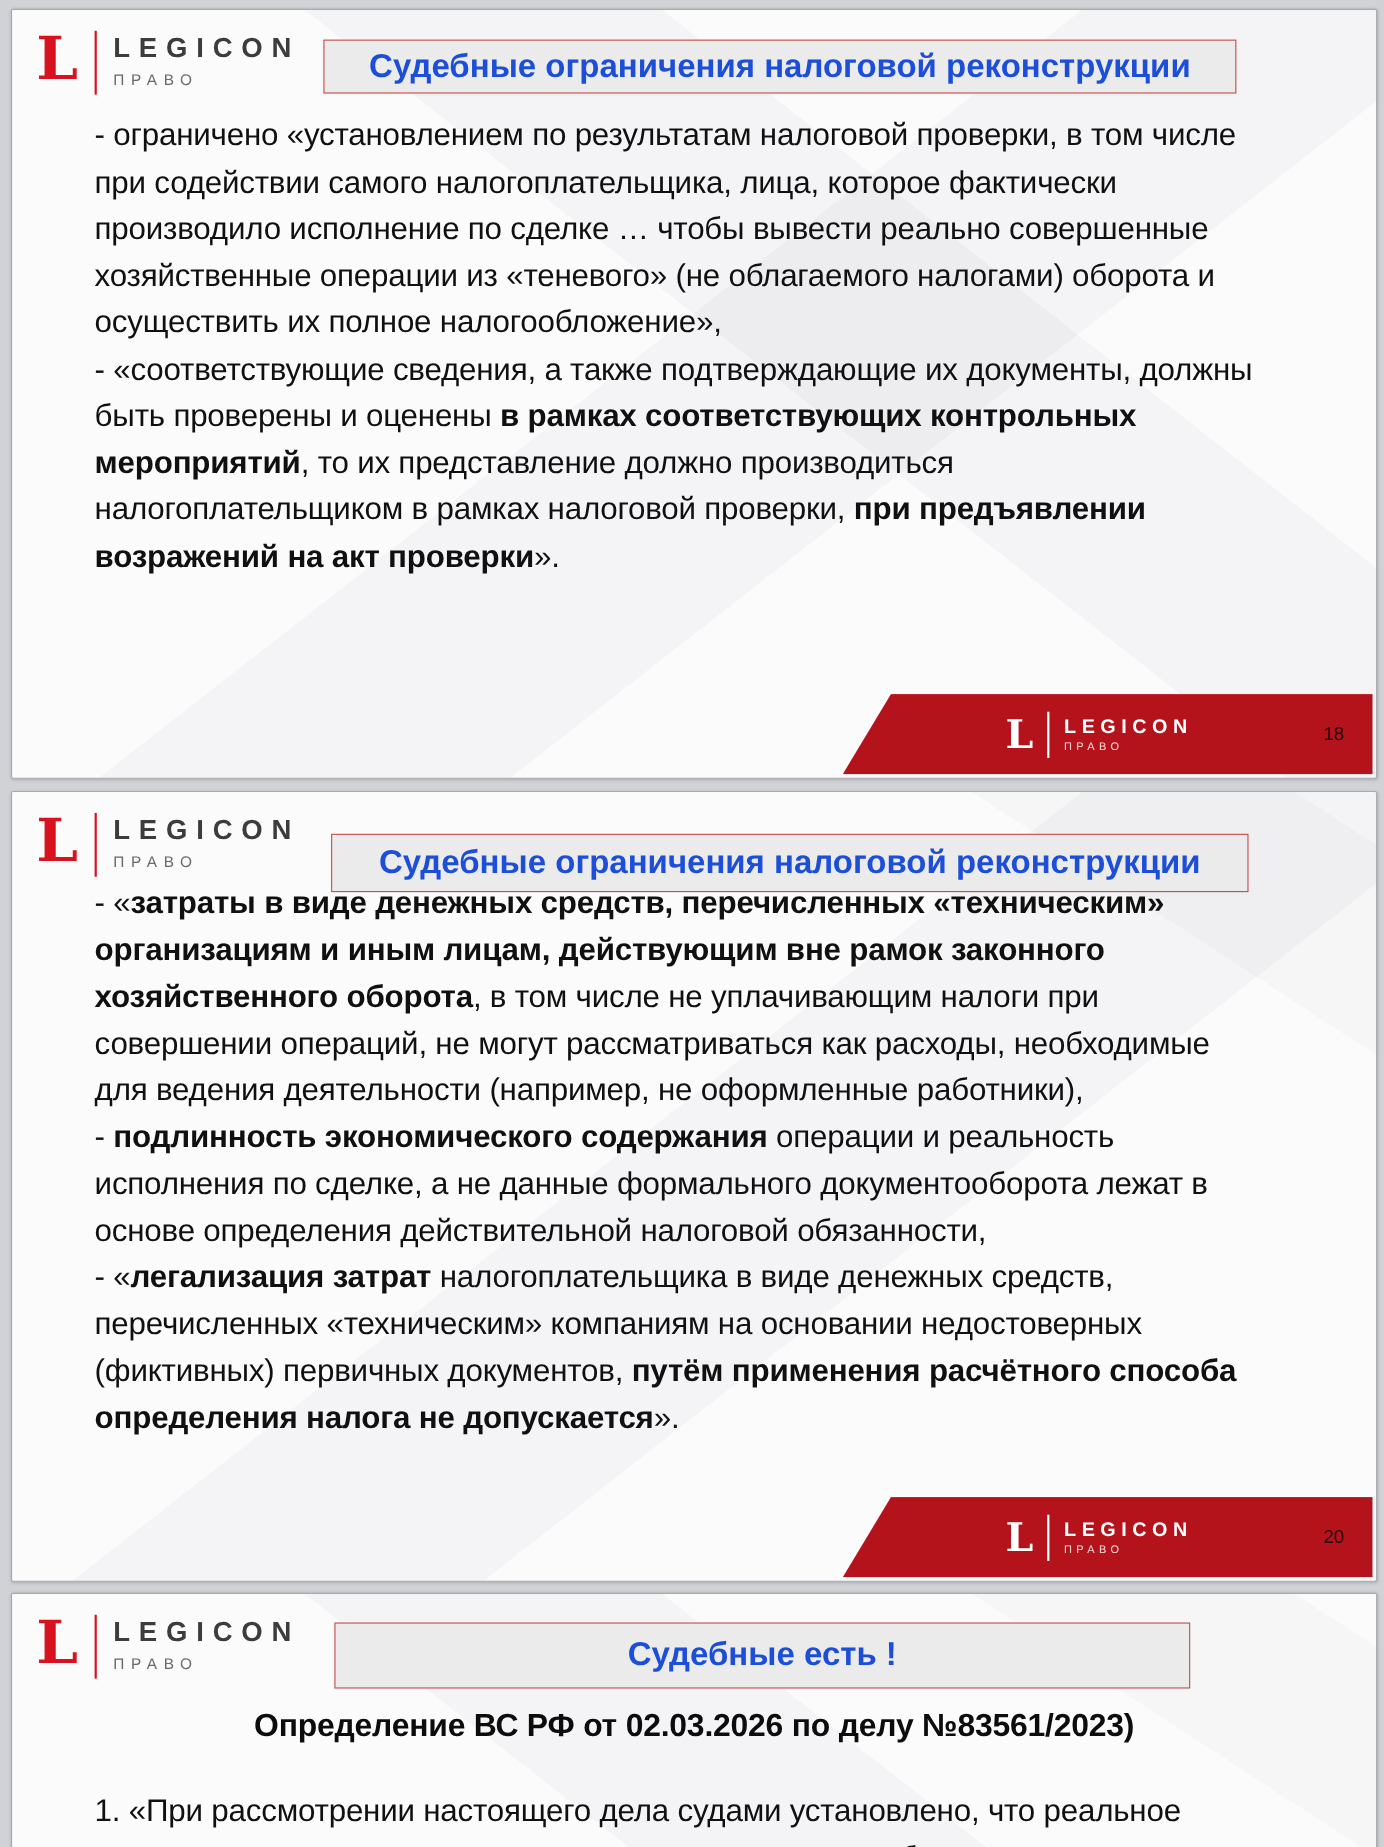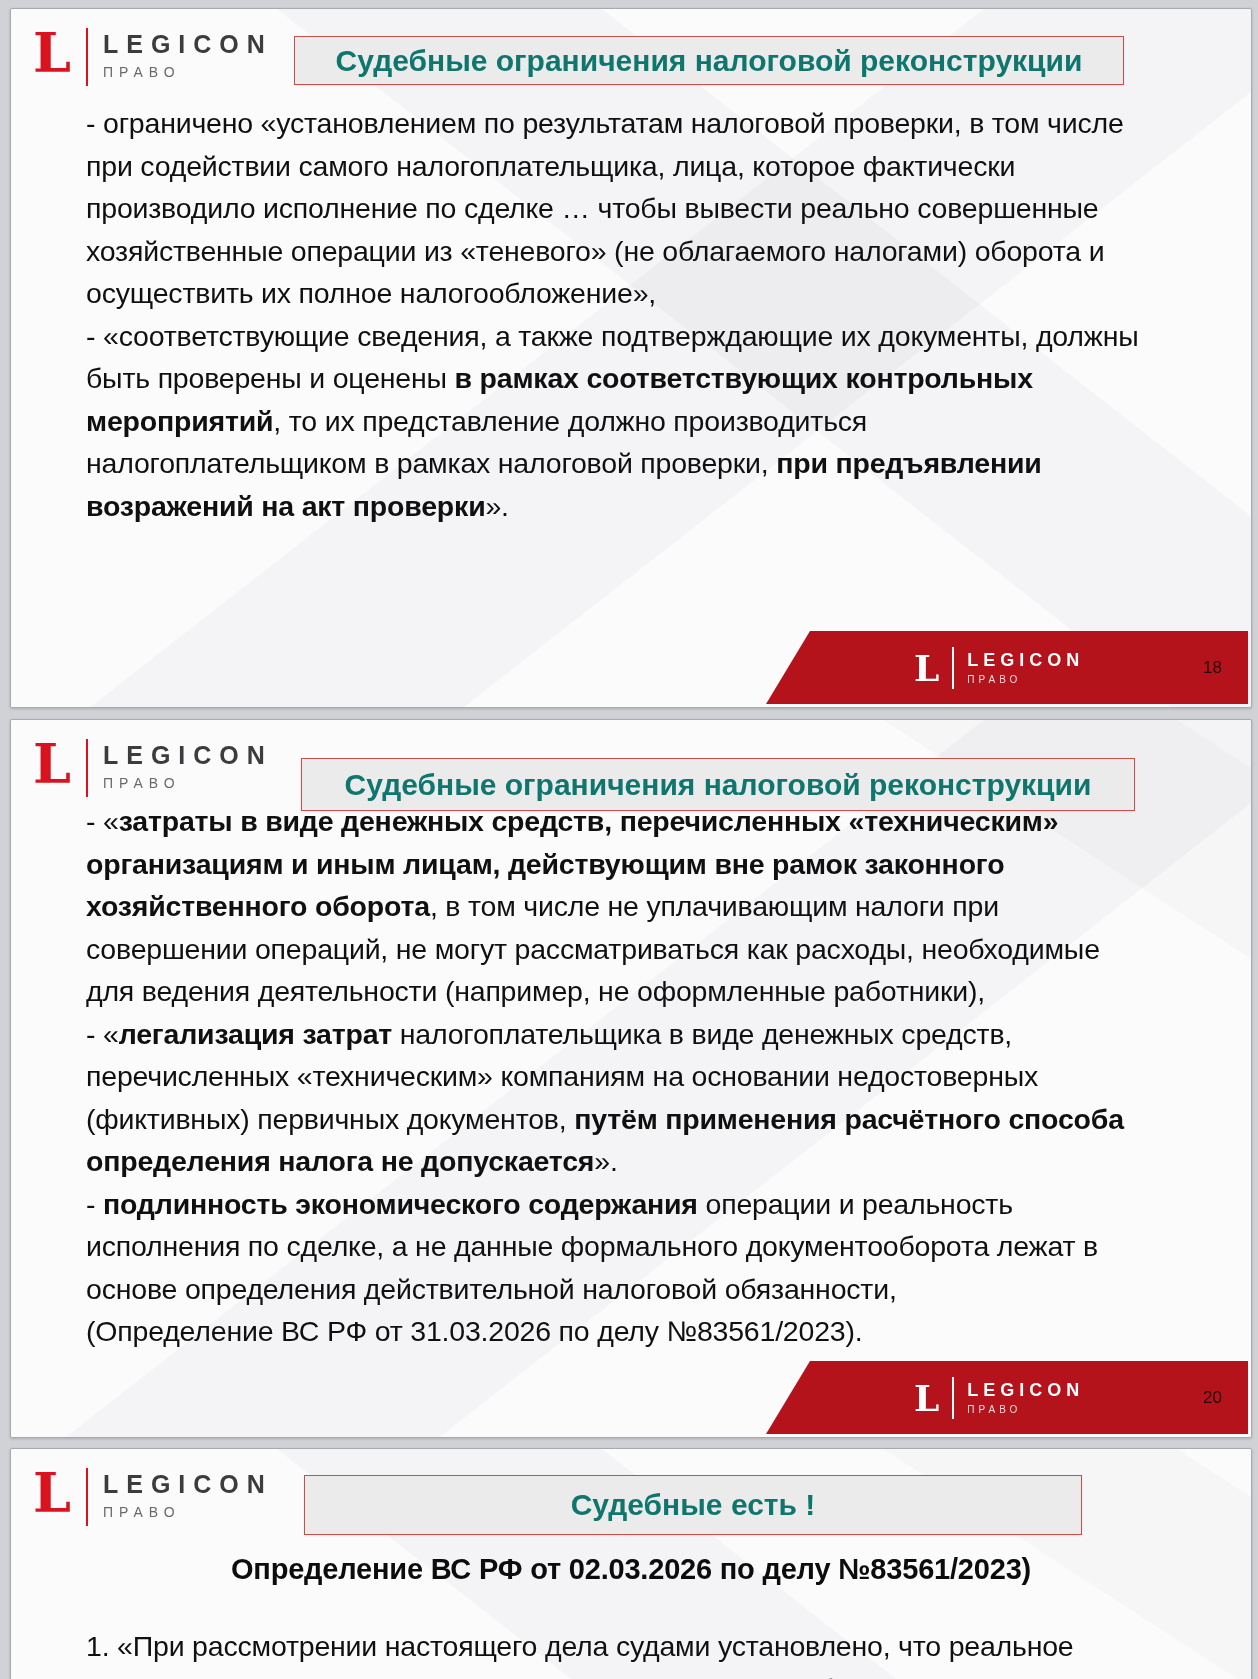--- a/index.html
+++ b/index.html
@@ -28,21 +28,21 @@
   .logo-mark{font-family:"DejaVu Serif",serif;font-weight:700;color:#d9121f;font-size:54px;line-height:52px}
   .logo-div{width:2px;height:58px;background:#d9121f;margin-top:1px}
   .logo-text{display:flex;flex-direction:column;padding-top:4px}
   .logo-name{font-weight:700;color:#3c3c3e;font-size:25px;letter-spacing:8px;line-height:26px}
   .logo-sub{color:#69696d;font-size:14px;letter-spacing:6px;margin-top:7px}
 
   
   .title-box{
     position:absolute;background:#ebebec;border:1px solid #c4504e;
     display:flex;align-items:center;justify-content:center;
-    color:#0f766e;font-weight:700;font-size:30px;z-index:3;
+    color:#1d4ed8;font-weight:700;font-size:30px;z-index:3;
     box-shadow:0 1px 2px rgba(0,0,0,.08);
   }
   .card1 .title-box{left:283px;top:27px;width:828px;height:47px}
   .card2 .title-box{left:290px;top:38px;width:832px;height:51px}
   .card3 .title-box{left:293px;top:26px;width:776px;height:58px}
 
   
   .body{
     position:absolute;left:75px;width:1064px;z-index:2;
     font-size:28.5px;line-height:42.5px;color:#101010;letter-spacing:-.2px;
@@ -111,23 +111,22 @@
     <span class="logo-mark">L</span>
     <span class="logo-div"></span>
     <div class="logo-text">
       <span class="logo-name">LEGICON</span>
       <span class="logo-sub">ПРАВО</span>
     </div>
   </div>
   <div class="title-box">Судебные ограничения налоговой реконструкции</div>
   <div class="body">
       <div class="para"><span>- «</span><span class="bold">затраты в виде денежных средств, перечисленных «техническим» организациям и иным лицам, действующим вне рамок законного хозяйственного оборота</span><span>, в том числе не уплачивающим налоги при совершении операций, не могут рассматриваться как расходы, необходимые для ведения деятельности (например, не оформленные работники),</span></div>
+      <div class="para"><span>- </span><span class="bold">подлинность экономического содержания</span><span> операции и реальность исполнения по сделке, а не данные формального документооборота лежат в основе определения действительной налоговой обязанности,</span></div>
       <div class="para"><span>- «</span><span class="bold">легализация затрат</span><span> налогоплательщика в виде денежных средств, перечисленных «техническим» компаниям на основании недостоверных (фиктивных) первичных документов, </span><span class="bold">путём применения расчётного способа определения налога не допускается</span><span>».</span></div>
-      <div class="para"><span>- </span><span class="bold">подлинность экономического содержания</span><span> операции и реальность исполнения по сделке, а не данные формального документооборота лежат в основе определения действительной налоговой обязанности,</span></div>
-      <div class="para"><span>(Определение ВС РФ от 31.03.2026 по делу №83561/2023).</span></div>
     </div>
   <div class="banner">
     <div class="banner-logo">
       <span class="banner-mark">L</span>
       <span class="banner-div"></span>
       <div class="banner-text">
         <span class="banner-name">LEGICON</span>
         <span class="banner-sub">ПРАВО</span>
       </div>
     </div>

